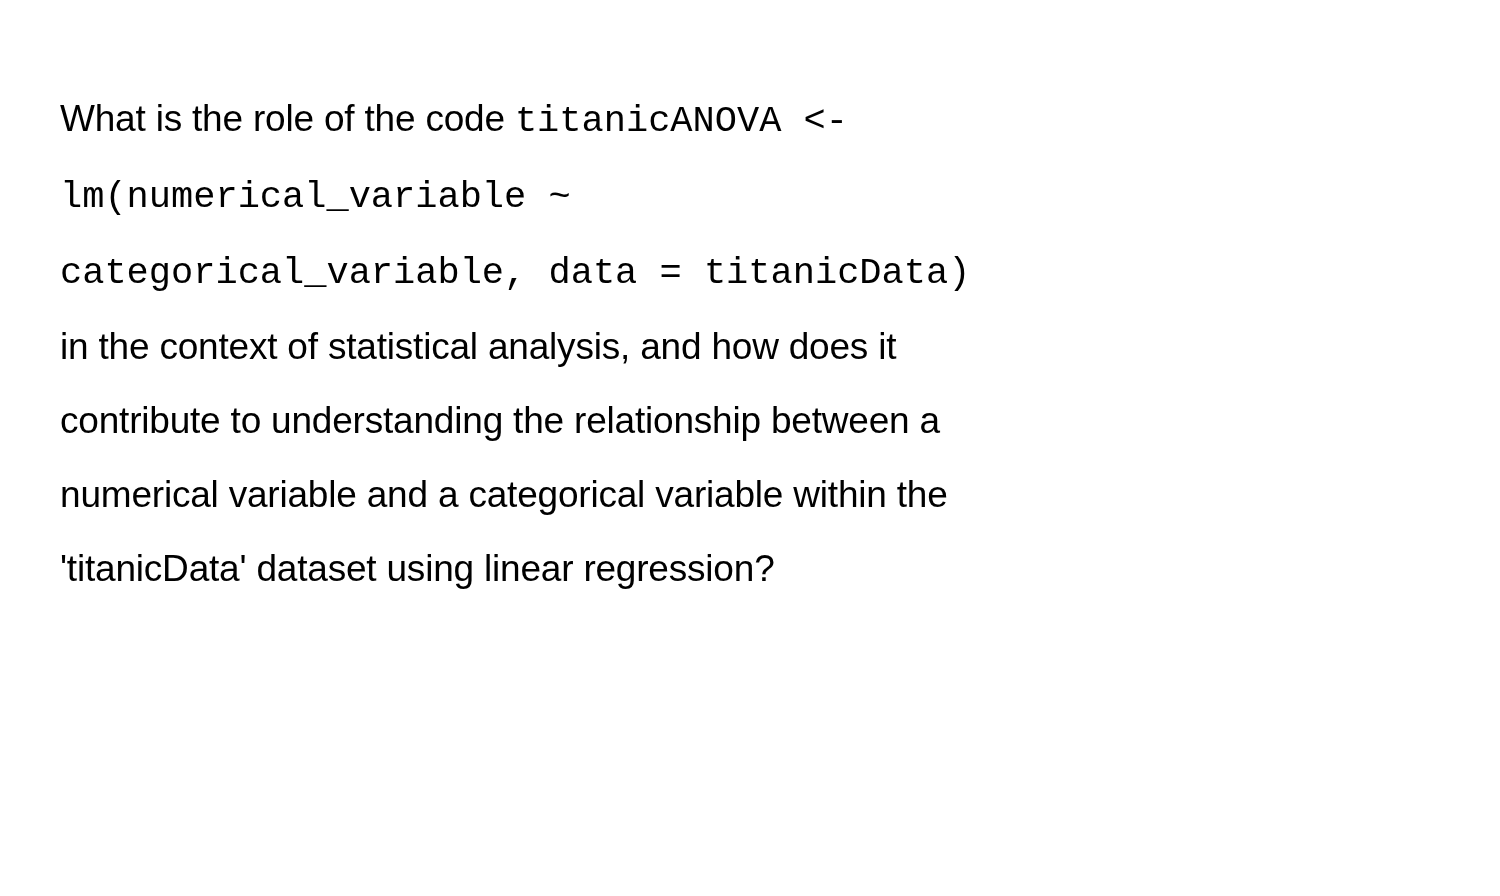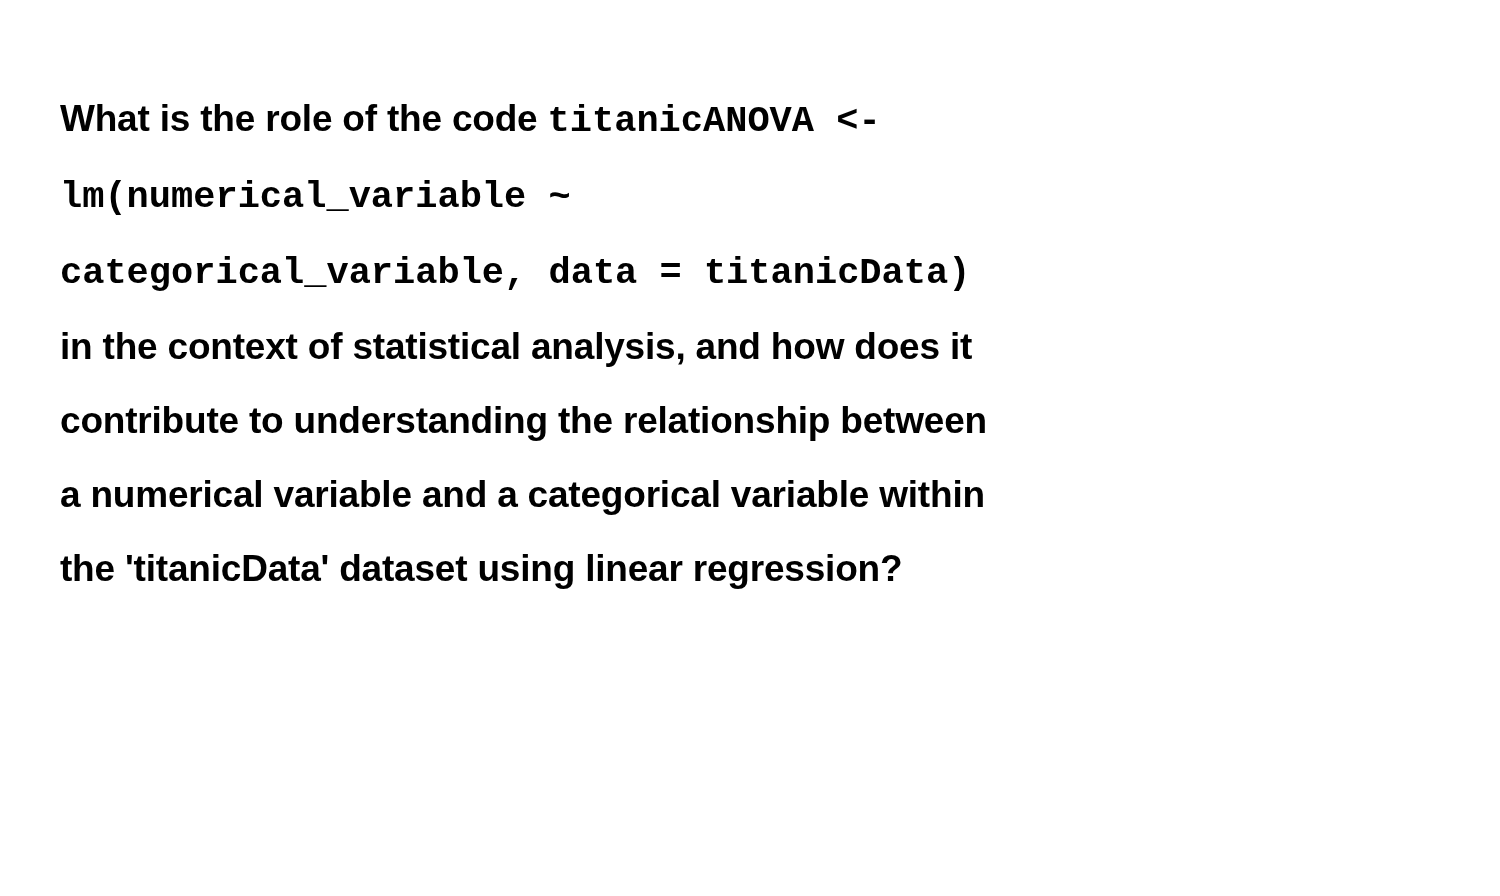--- a/index.html
+++ b/index.html
@@ -17,21 +17,21 @@
       justify-content: flex-start;
     }
     .content {
       padding: 82px 60px 60px 60px;
       max-width: 1060px;
     }
     .question-text {
       font-size: 37px;
       line-height: 2.0;
       color: #000000;
-      font-weight: 700;
+      font-weight: 400;
       letter-spacing: -0.2px;
     }
     .code-inline {
       font-family: "Courier New", Courier, monospace;
       font-size: 37px;
       letter-spacing: 0;
     }
   </style>
 </head>
 <body>

